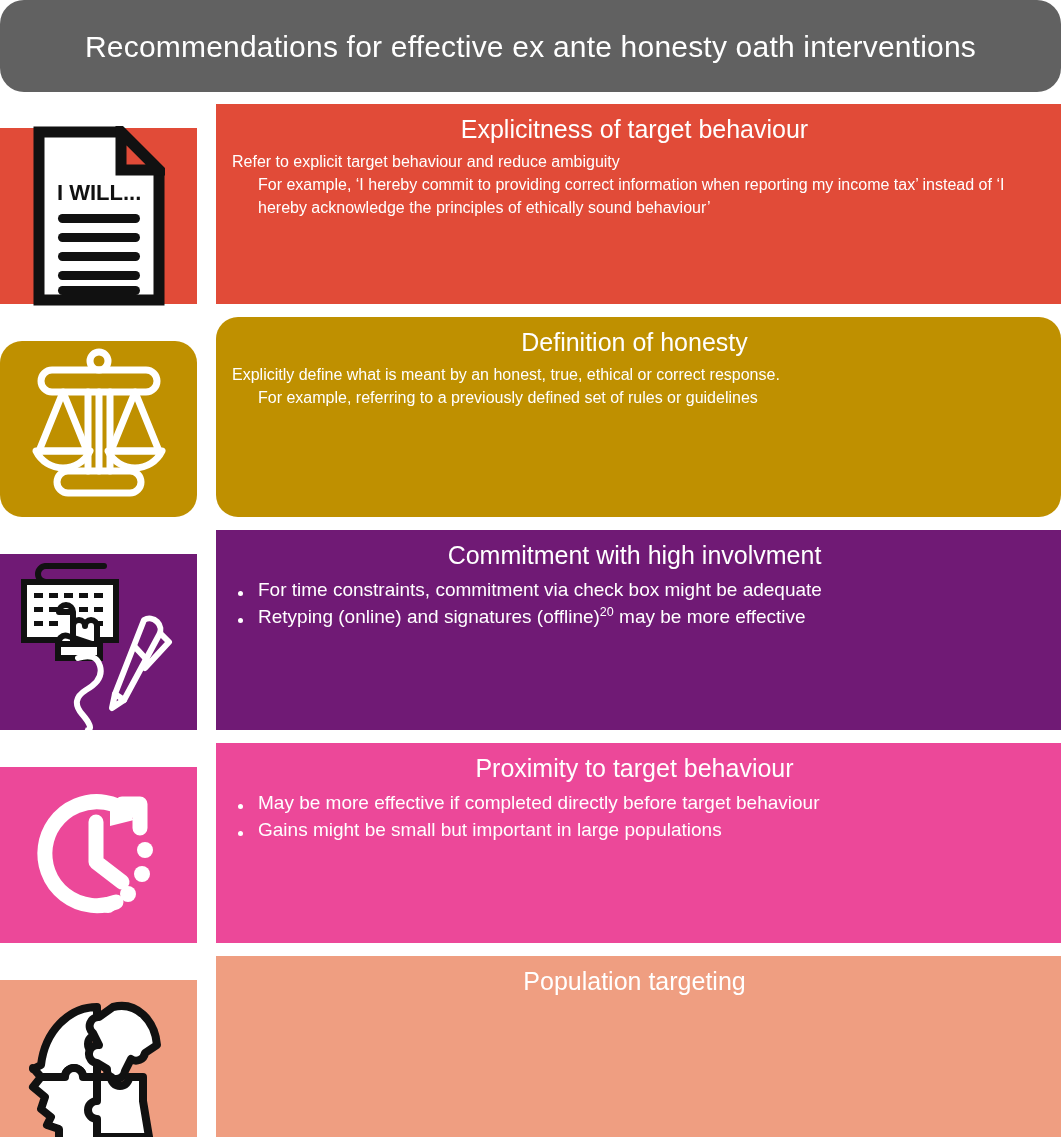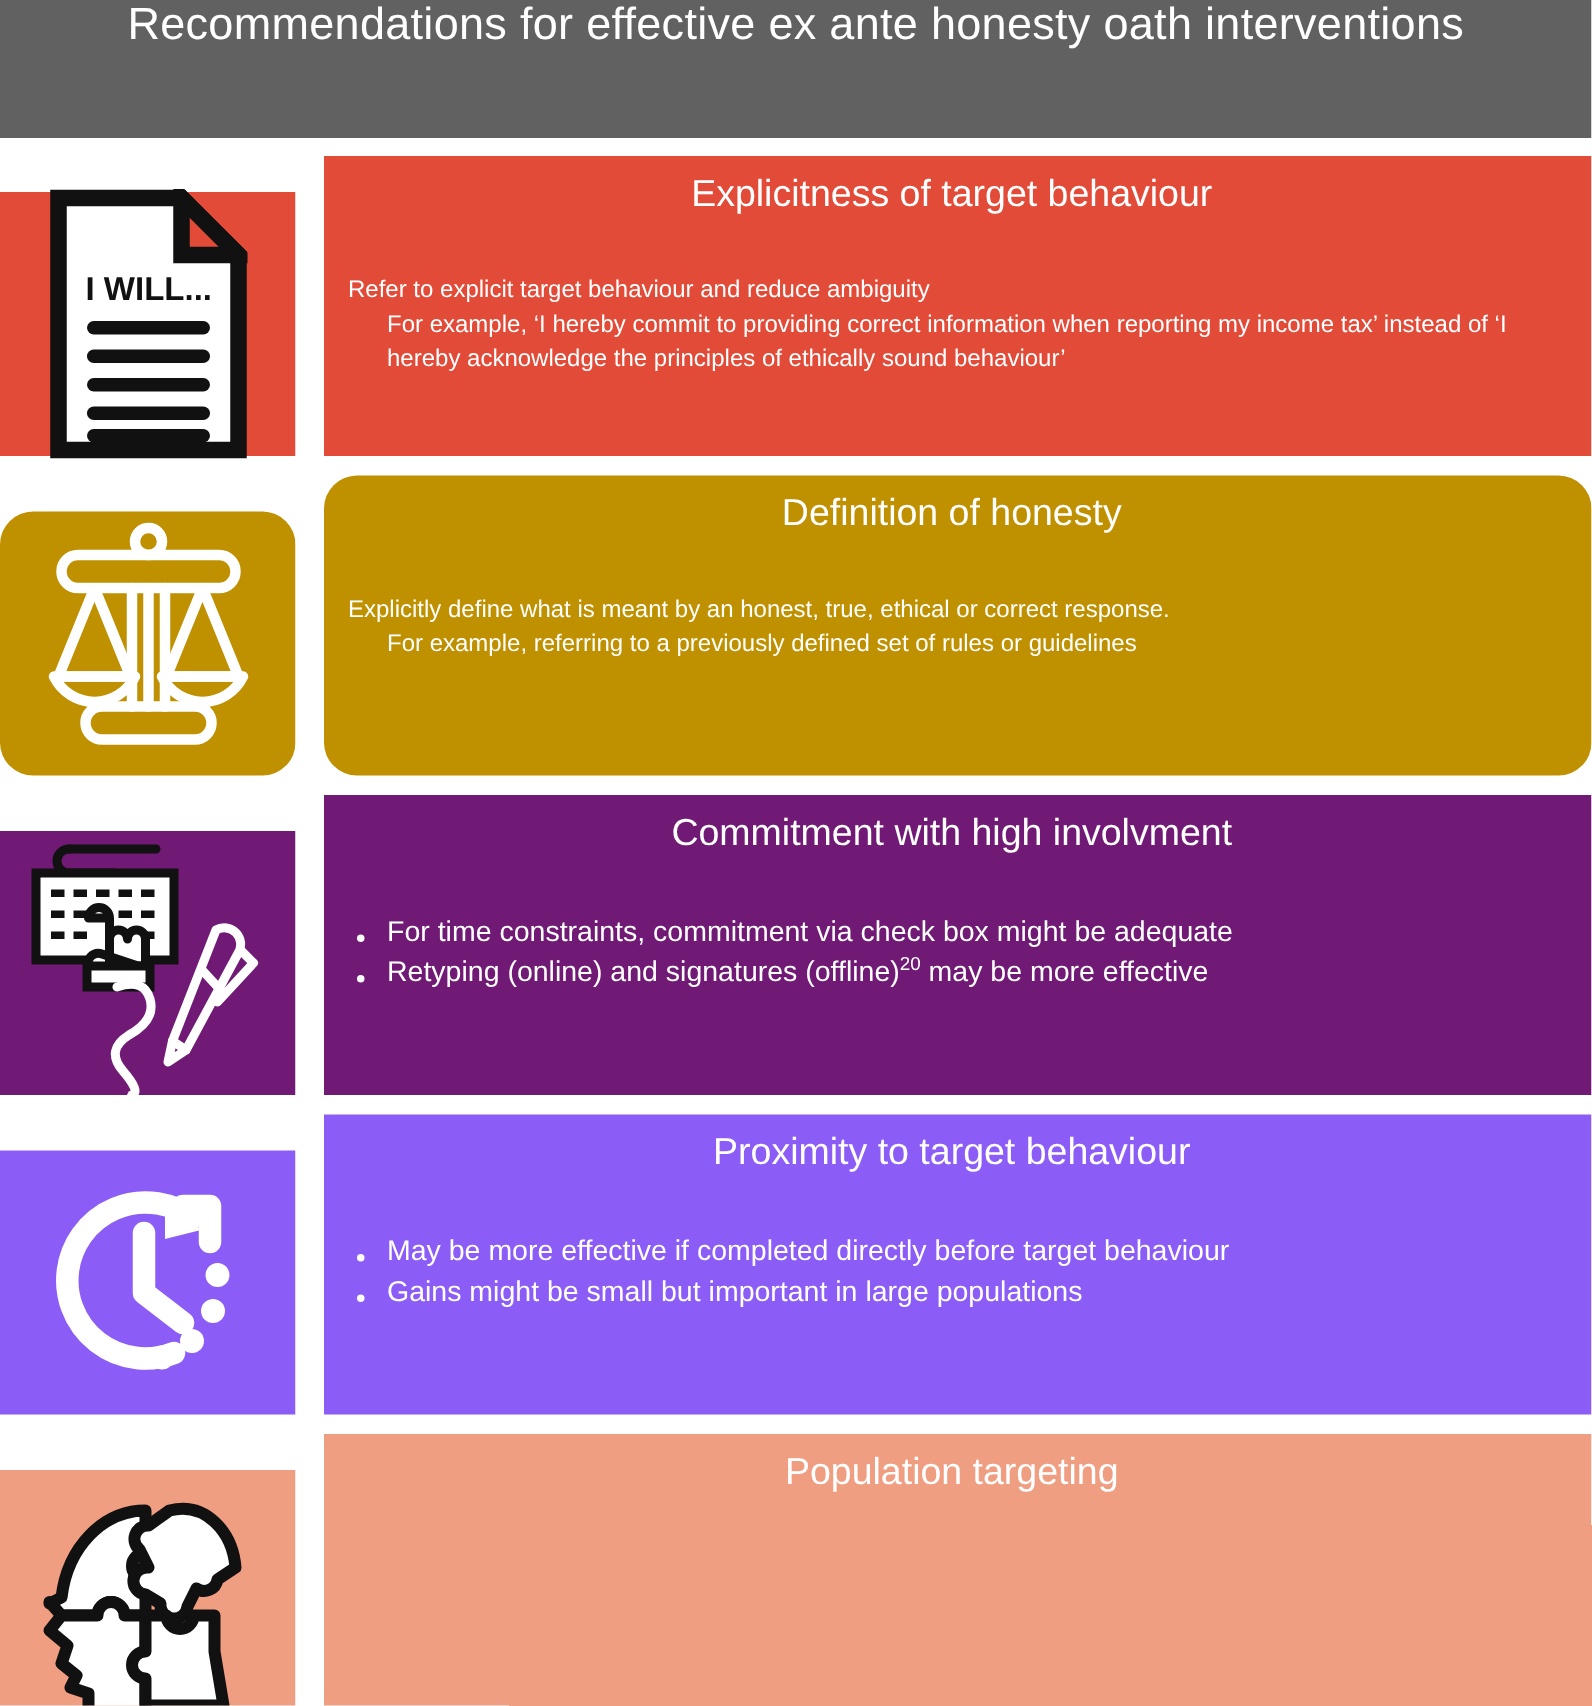--- a/index.html
+++ b/index.html
@@ -16,22 +16,24 @@
     display: flex;
     flex-direction: column;
     background: #ffffff;
   }
 
   
   .header {
     height: 92px;
     background: #616161;
     display: flex;
+    align-items: center;
     justify-content: center;
     flex: 0 0 92px;
+    border-radius: 24px;
   }
   .header-title {
     color: #ffffff;
     font-size: 30px;
     font-weight: 400;
     letter-spacing: 0.2px;
     text-align: center;
     line-height: 1.1;
   }
 
@@ -61,21 +63,20 @@
   }
   .gap { width: 19px; flex: 0 0 19px; background: #ffffff; }
 
   .text-panel {
     flex: 1 1 auto;
     padding: 8px 24px 10px 16px;
     display: flex;
     flex-direction: column;
     color: #ffffff;
     overflow: hidden;
-    gap: 32px;
   }
 
   .panel-title {
     font-size: 25px;
     font-weight: 400;
     text-align: center;
     color: #ffffff;
     line-height: 1.25;
     margin-bottom: 4px;
     padding: 2px 0 2px 0;
@@ -104,21 +105,21 @@
     border-radius: 50%;
     background: #ffffff;
   }
 
   sup { font-size: 0.66em; vertical-align: super; line-height: 0; }
 
   
   .c-red    { background: #e14b38; }
   .c-gold   { background: #bf9000; border-radius: 22px; }
   .c-blue   { background: #701a75; }
-  .c-green  { background: #8b5cf6; }
+  .c-green  { background: #ec4899; }
   .c-salmon { background: #ef9e81; }
 
   .icon-svg { display: block; }
 </style>
 </head>
 <body>
 
 <div class="infographic">
 
   <div class="header">

